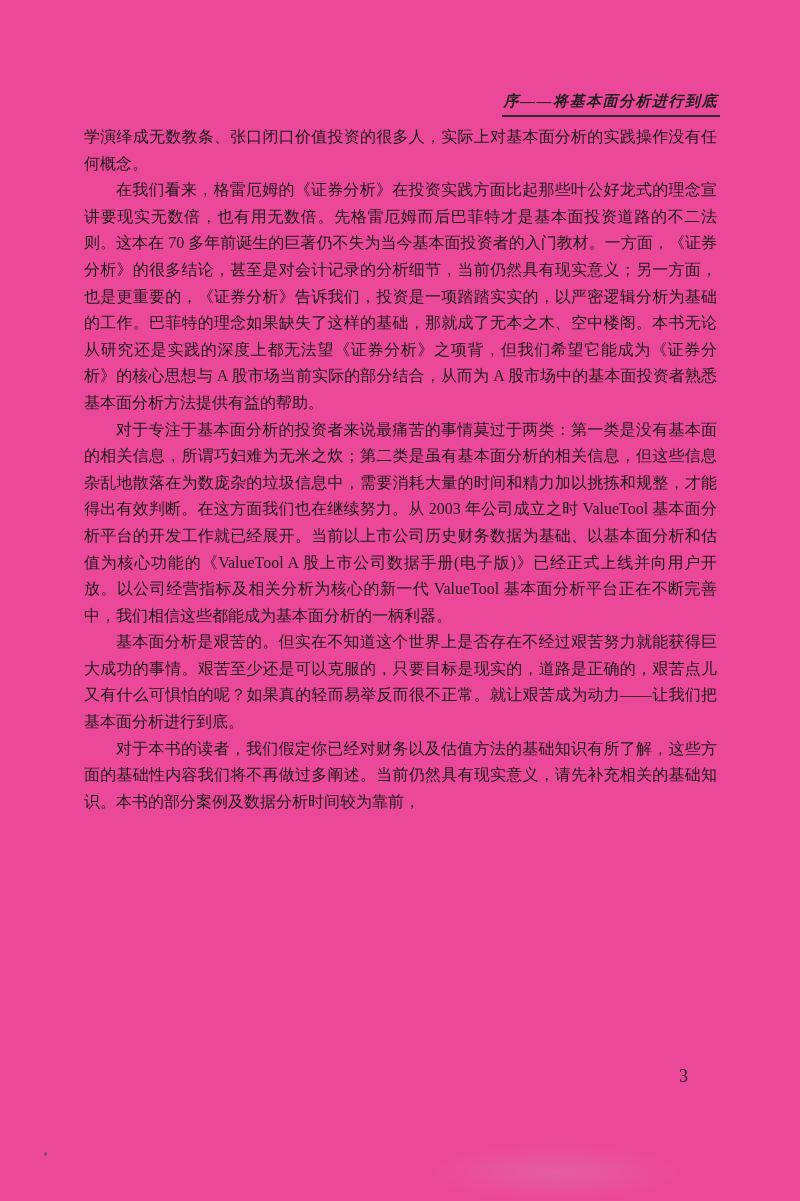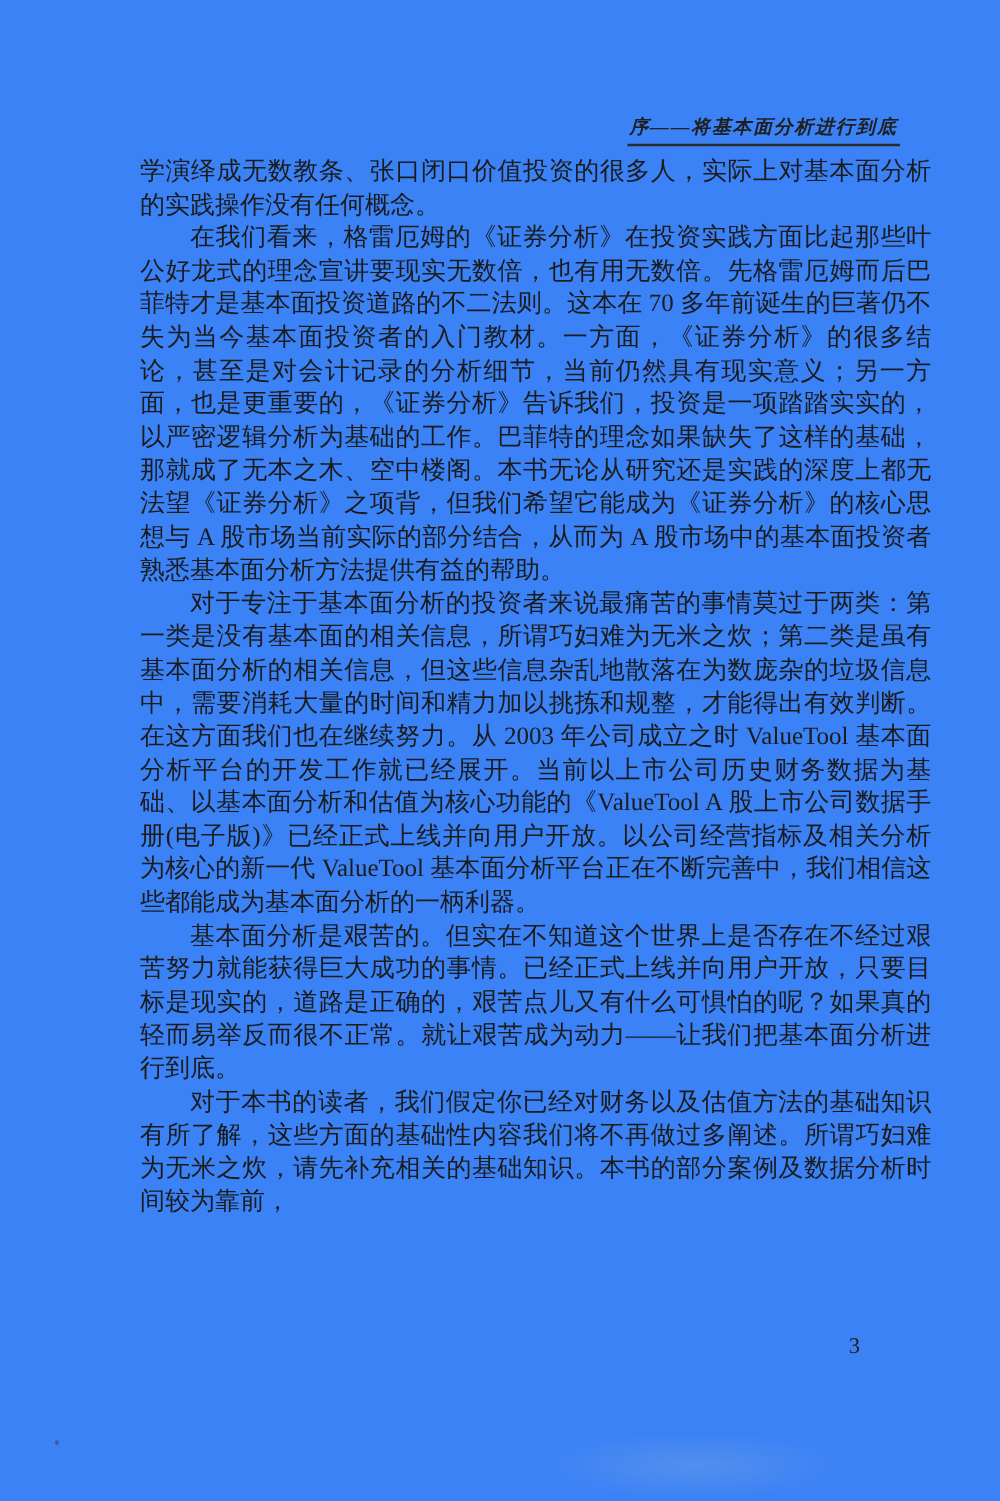--- a/index.html
+++ b/index.html
@@ -5,21 +5,21 @@
   html, body {
     margin: 0;
     padding: 0;
     background: #ffffff;
   }
   .page {
     position: relative;
     width: 800px;
     height: 1201px;
     margin: 0 auto;
-    background: #3b82f6;
+    background: #ec4899;
     overflow: hidden;
     font-family: "Liberation Serif", "DejaVu Serif", serif;
     color: #1c1c1c;
   }
   .running-header {
     position: absolute;
     top: 92px;
     right: 80px;
     font-size: 15px;
     font-weight: bold;
@@ -28,26 +28,25 @@
     color: #1f1f1f;
     border-bottom: 2px solid #2a2a2a;
     padding: 0 2px 4px 2px;
     white-space: nowrap;
   }
   .body-text {
     position: absolute;
     top: 124px;
     left: 84px;
     width: 633px;
-    font-size: 20px;
+    font-size: 16px;
     line-height: 26.6px;
     text-align: justify;
     text-justify: inter-character;
     color: #1b1b1b;
-    margin-left: 28px;
   }
   .para {
     margin: 0;
     padding: 0;
     text-indent: 2em;
     word-break: break-all;
   }
   .para.continuation {
     text-indent: 0;
   }
@@ -84,22 +83,22 @@
 <div class="page">
 
   <div class="running-header">
     <span>序——将基本面分析进行到底</span>
   </div>
 
   <div class="body-text">
     <p class="para continuation">学演绎成无数教条、张口闭口价值投资的很多人，实际上对基本面分析的实践操作没有任何概念。</p>
     <p class="para">在我们看来，格雷厄姆的《证券分析》在投资实践方面比起那些叶公好龙式的理念宣讲要现实无数倍，也有用无数倍。先格雷厄姆而后巴菲特才是基本面投资道路的不二法则。这本在 70 多年前诞生的巨著仍不失为当今基本面投资者的入门教材。一方面，《证券分析》的很多结论，甚至是对会计记录的分析细节，当前仍然具有现实意义；另一方面，也是更重要的，《证券分析》告诉我们，投资是一项踏踏实实的，以严密逻辑分析为基础的工作。巴菲特的理念如果缺失了这样的基础，那就成了无本之木、空中楼阁。本书无论从研究还是实践的深度上都无法望《证券分析》之项背，但我们希望它能成为《证券分析》的核心思想与 A 股市场当前实际的部分结合，从而为 A 股市场中的基本面投资者熟悉基本面分析方法提供有益的帮助。</p>
     <p class="para">对于专注于基本面分析的投资者来说最痛苦的事情莫过于两类：第一类是没有基本面的相关信息，所谓巧妇难为无米之炊；第二类是虽有基本面分析的相关信息，但这些信息杂乱地散落在为数庞杂的垃圾信息中，需要消耗大量的时间和精力加以挑拣和规整，才能得出有效判断。在这方面我们也在继续努力。从 2003 年公司成立之时 ValueTool 基本面分析平台的开发工作就已经展开。当前以上市公司历史财务数据为基础、以基本面分析和估值为核心功能的《ValueTool A 股上市公司数据手册(电子版)》已经正式上线并向用户开放。以公司经营指标及相关分析为核心的新一代 ValueTool 基本面分析平台正在不断完善中，我们相信这些都能成为基本面分析的一柄利器。</p>
-    <p class="para">基本面分析是艰苦的。但实在不知道这个世界上是否存在不经过艰苦努力就能获得巨大成功的事情。已经正式上线并向用户开放，只要目标是现实的，道路是正确的，艰苦点儿又有什么可惧怕的呢？如果真的轻而易举反而很不正常。就让艰苦成为动力——让我们把基本面分析进行到底。</p>
-    <p class="para">对于本书的读者，我们假定你已经对财务以及估值方法的基础知识有所了解，这些方面的基础性内容我们将不再做过多阐述。所谓巧妇难为无米之炊，请先补充相关的基础知识。本书的部分案例及数据分析时间较为靠前，</p>
+    <p class="para">基本面分析是艰苦的。但实在不知道这个世界上是否存在不经过艰苦努力就能获得巨大成功的事情。艰苦至少还是可以克服的，只要目标是现实的，道路是正确的，艰苦点儿又有什么可惧怕的呢？如果真的轻而易举反而很不正常。就让艰苦成为动力——让我们把基本面分析进行到底。</p>
+    <p class="para">对于本书的读者，我们假定你已经对财务以及估值方法的基础知识有所了解，这些方面的基础性内容我们将不再做过多阐述。当前仍然具有现实意义，请先补充相关的基础知识。本书的部分案例及数据分析时间较为靠前，</p>
   </div>
 
   <div class="page-number">3</div>
 
   <div class="scan-artifact-smudge"></div>
   <div class="scan-artifact-dot"></div>
 
 </div>
 
 </body></html>

